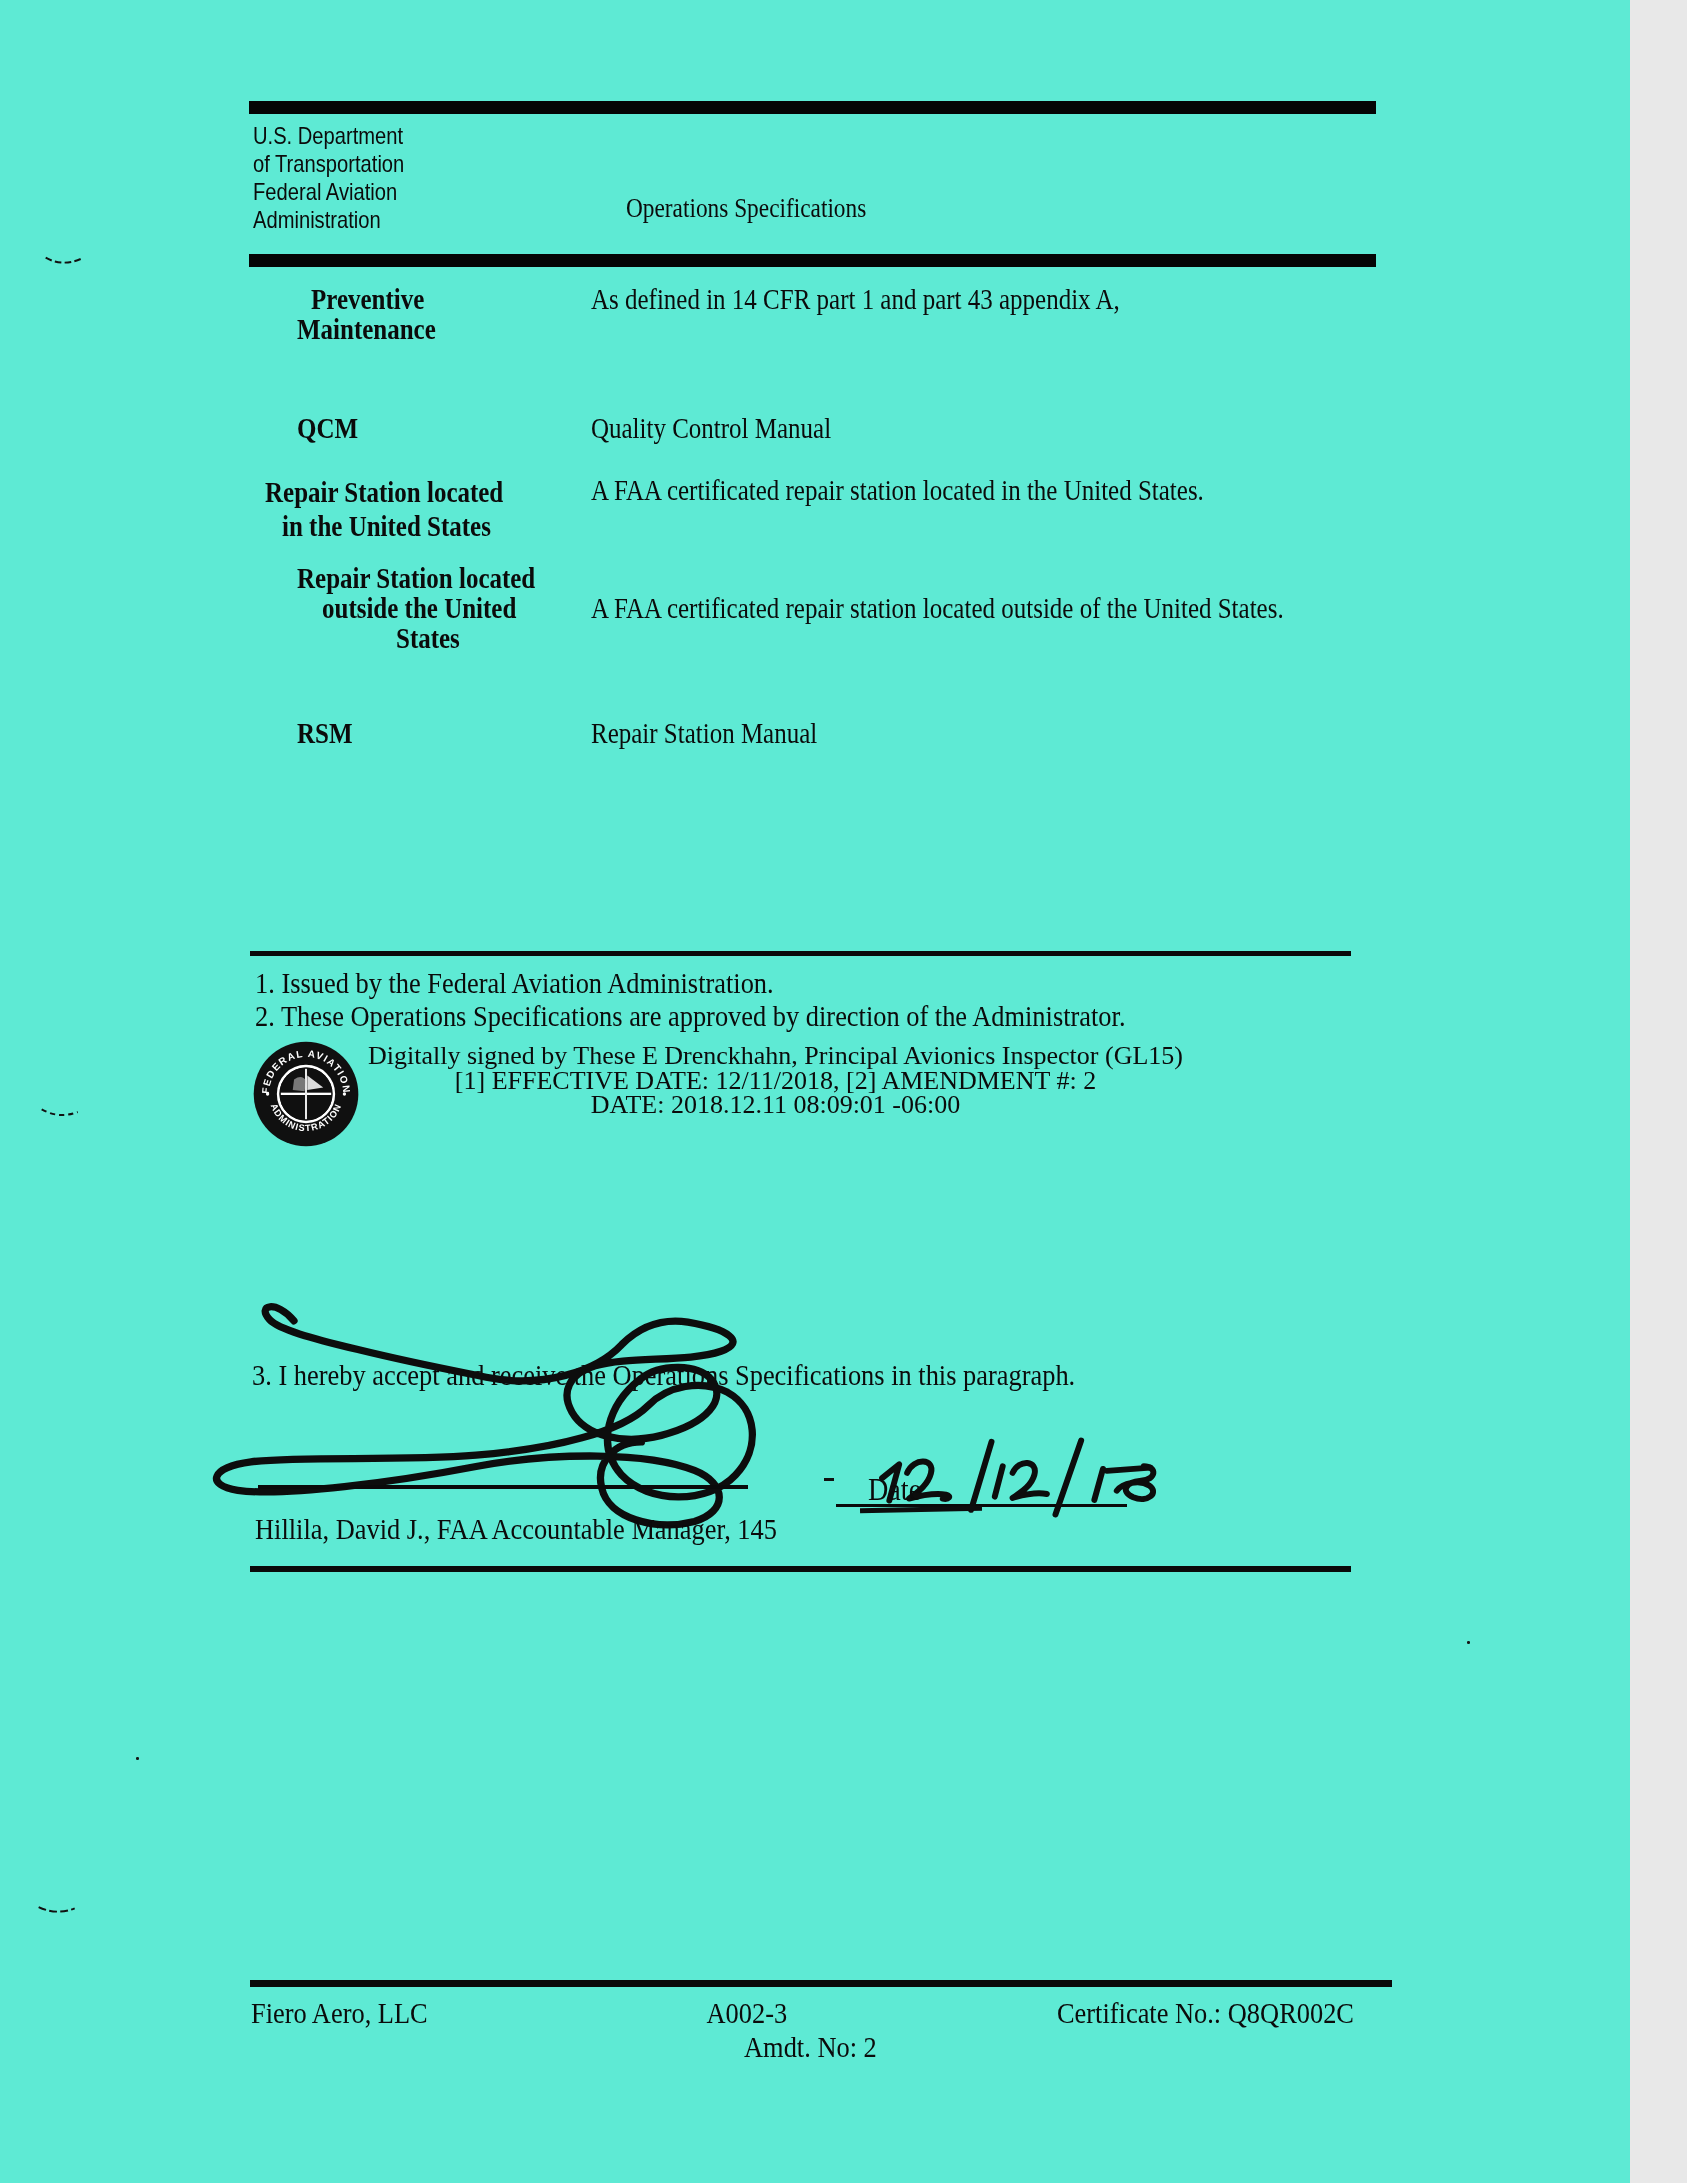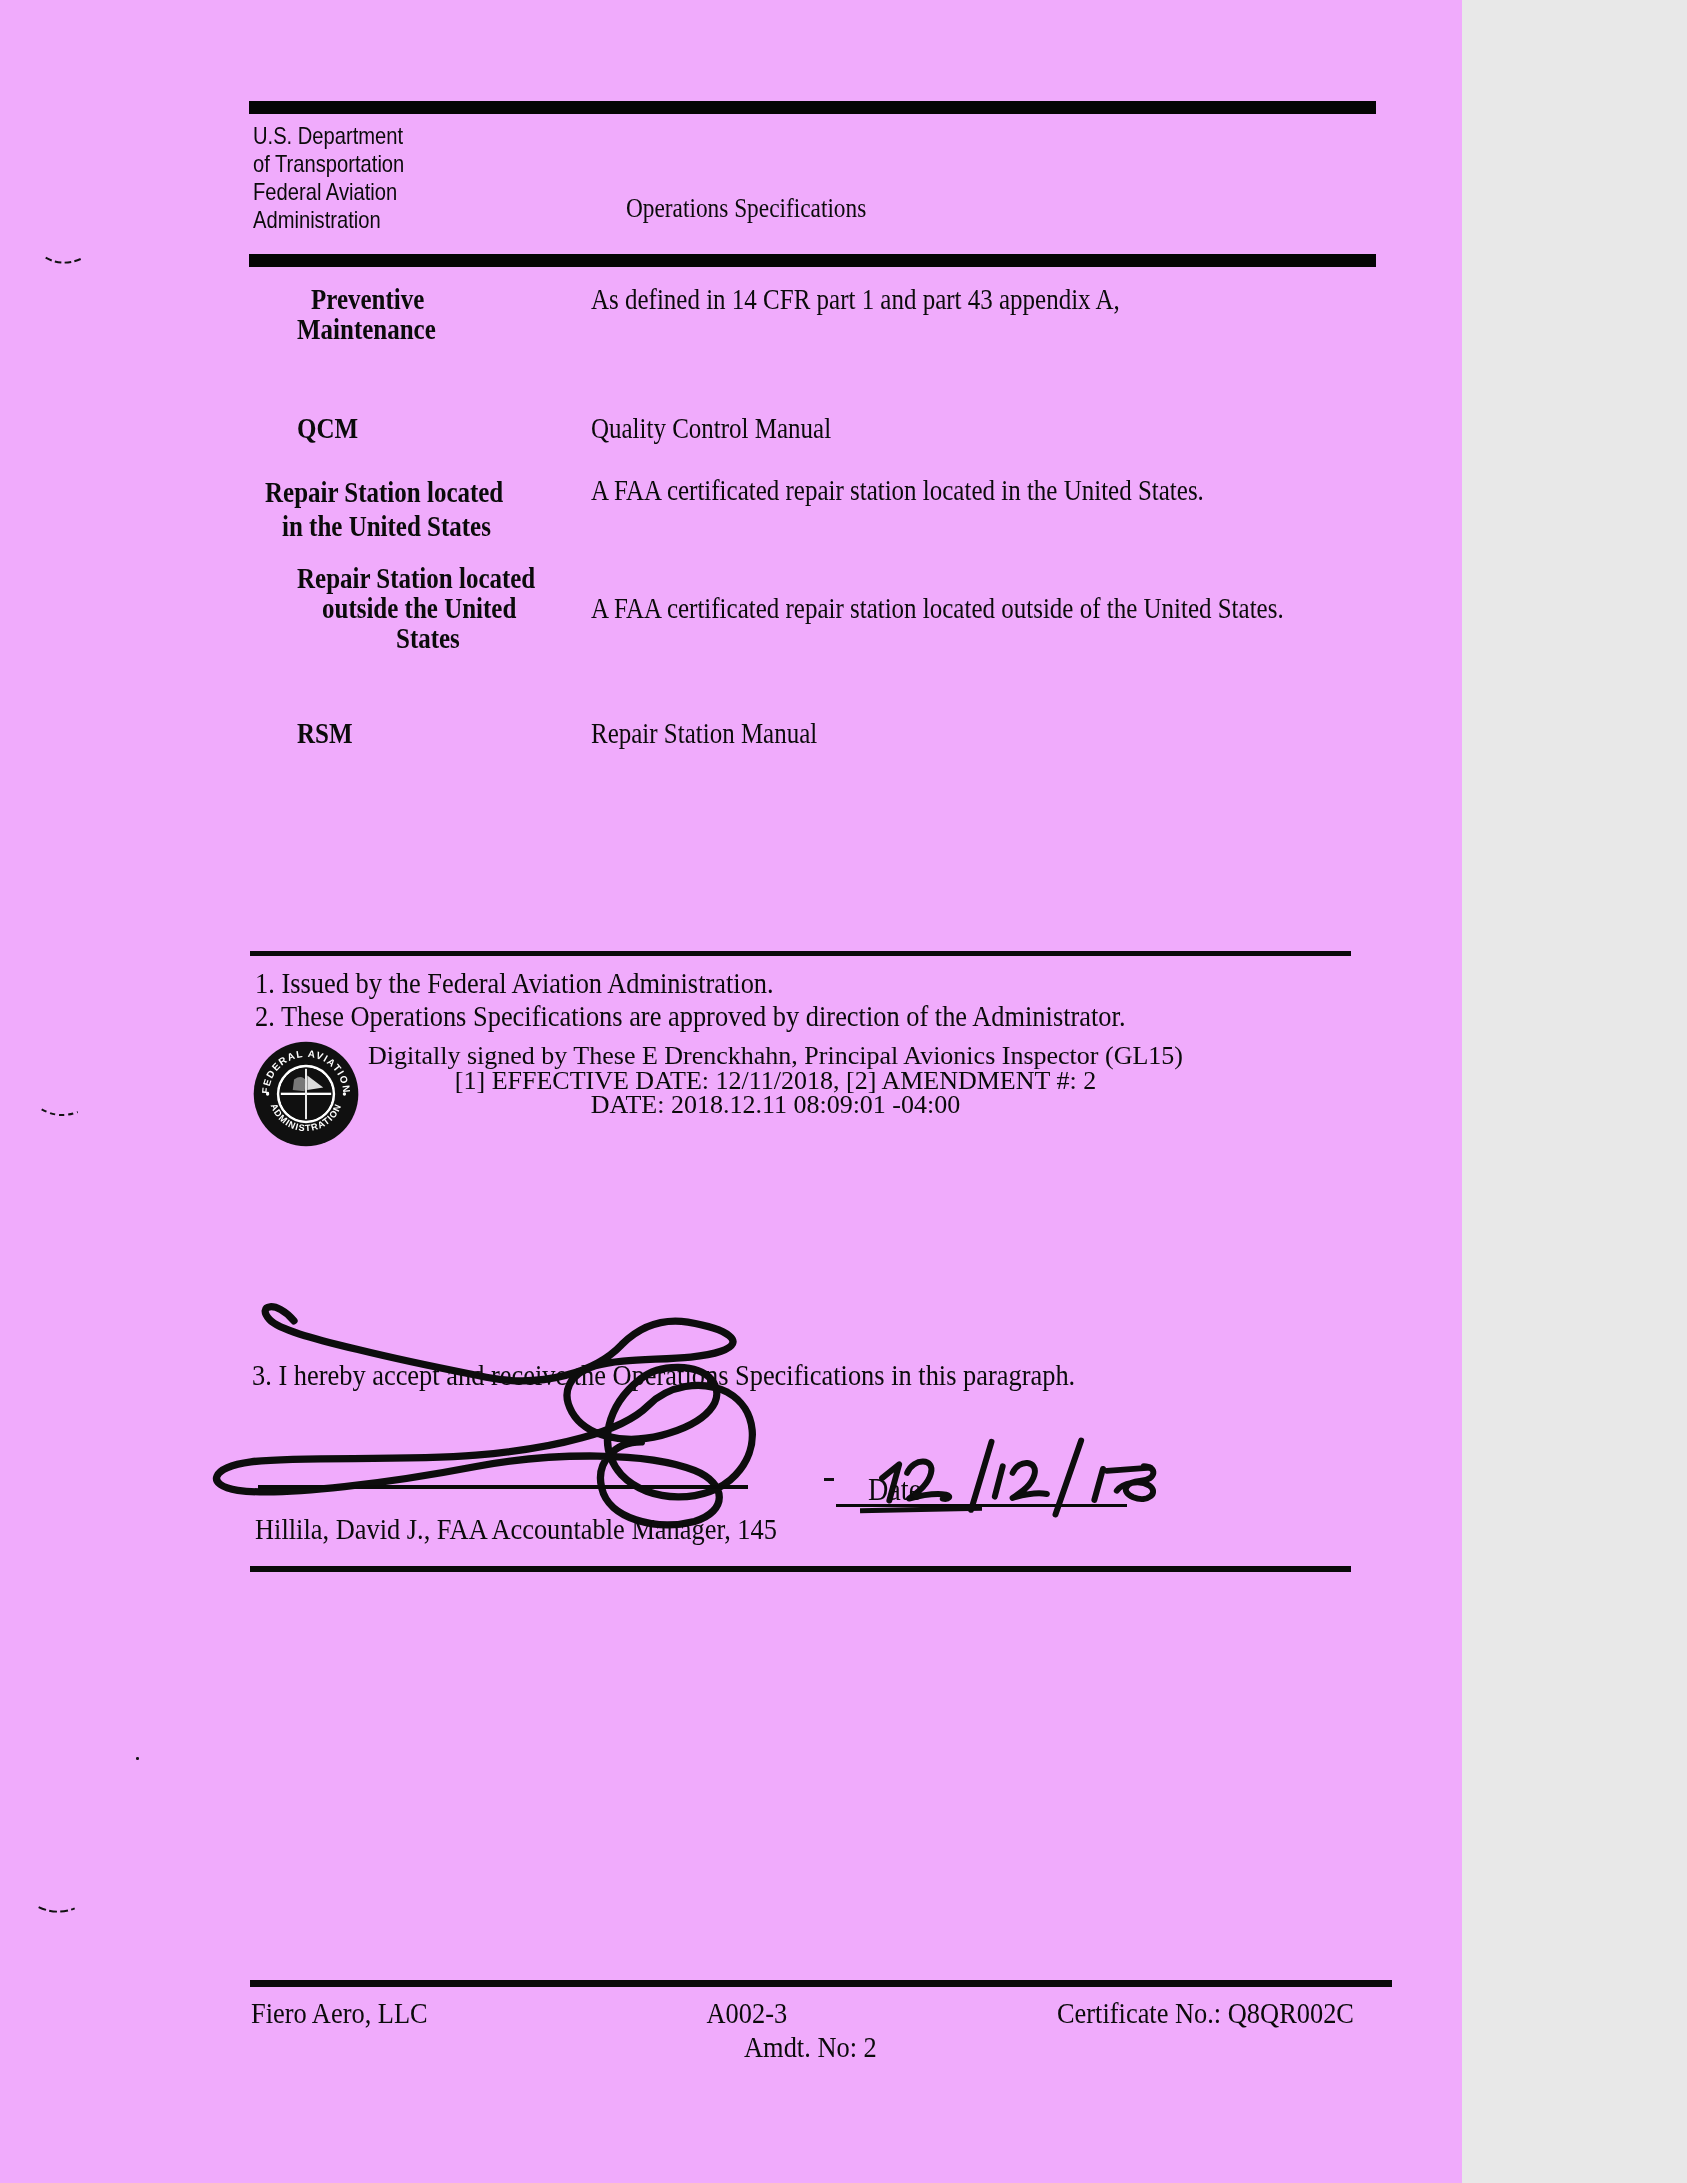--- a/index.html
+++ b/index.html
@@ -1,19 +1,19 @@
 <!DOCTYPE html>
 <html style="font-size:10.6px"><head>
 <meta charset="utf-8">
 <style>
   html,body{margin:0;padding:0;background:#e8e8e8;}
   .page{
     position:relative;
-    width:1462px;height:2183px;
-    background:#f0abfc;
+    width:1630px;height:2183px;
+    background:#5eead4;
     overflow:hidden;
     font-family:"Liberation Serif", serif;
     color:#0b0b0b;
   }
   .abs{position:absolute;}
   .serif{font-family:"Liberation Serif", serif;text-align:center;}
   .sans{font-family:"Liberation Sans", sans-serif;}
   .b{font-weight:bold;}
   
   .cx{display:inline-block;transform:scaleX(.88);transform-origin:0 0;white-space:nowrap;}
@@ -127,21 +127,21 @@
       <rect x="42" y="78" width="76" height="3.5" fill="#ffffff"></rect>
       <rect x="78.5" y="42" width="3" height="76" fill="#e9e9e9"></rect>
       <path d="M 82 52 L 106 70 L 82 74 Z" fill="#f2f2f2" opacity="0.9"></path>
       <path d="M 62 58 Q 74 50 80 60 L 78 76 L 60 74 Z" fill="#cfcfcf" opacity="0.55"></path>
     </g>
   </svg>
 
   <div class="abs serif" style="left:368px;top:1044px;font-size:26px;line-height:24.5px;">
     <div style="white-space:nowrap;">Digitally signed by These E Drenckhahn, Principal Avionics Inspector (GL15)</div>
     <div style="white-space:nowrap;">[1] EFFECTIVE DATE: 12/11/2018, [2] AMENDMENT #: 2</div>
-    <div style="white-space:nowrap;">DATE: 2018.12.11 08:09:01 -04:00</div>
+    <div style="white-space:nowrap;">DATE: 2018.12.11 08:09:01 -06:00</div>
   </div>
 
   <div class="abs serif line45" style="left:252px;top:1358px;">
     <span class="cx">3. I hereby accept and receive the Operations Specifications in this paragraph.</span>
   </div>
 
   <svg class="abs" style="left:198px;top:1293px;" width="609" height="245" viewBox="0 0 920 370">
     <path fill="none" stroke="#0d0d0d" stroke-width="11" stroke-linecap="round" stroke-linejoin="round" d="M 145 42
          C 118 10, 88 18, 108 40
          C 122 55, 170 68, 240 85

